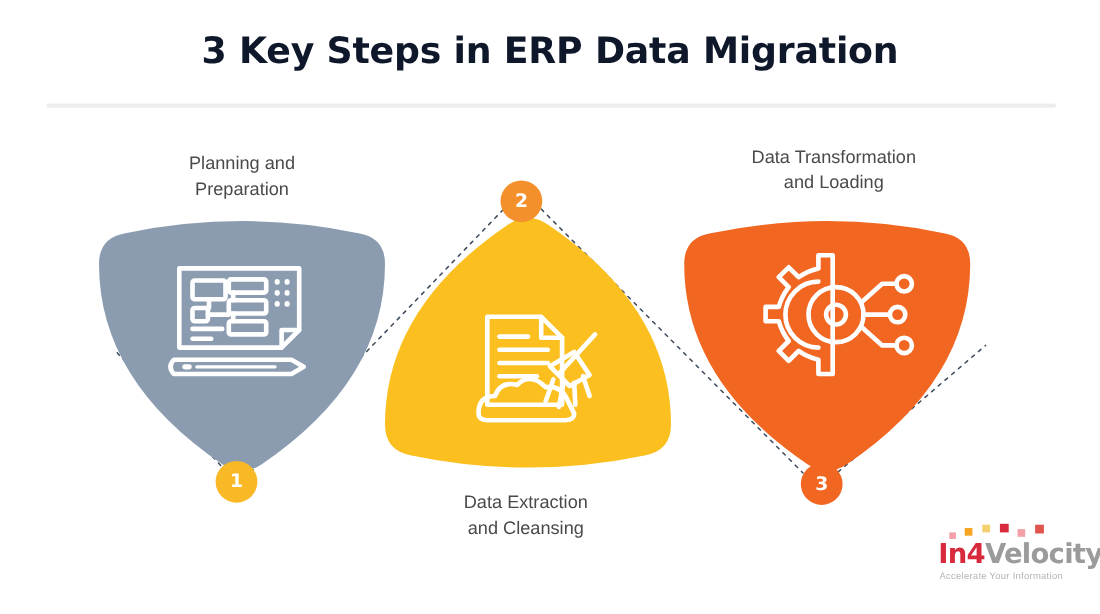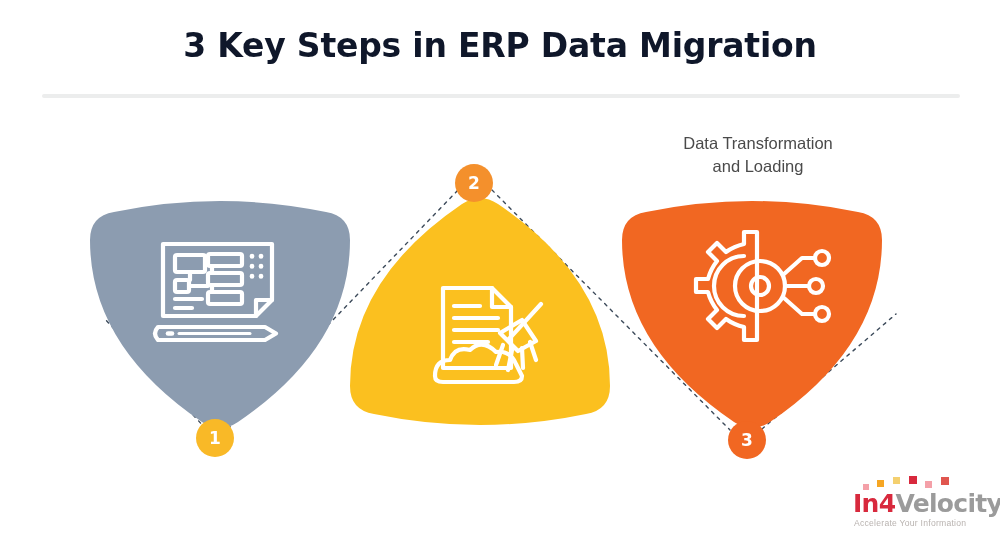--- a/index.html
+++ b/index.html
@@ -278,20 +278,24 @@
           <path d="M 172 102 L 190 118 L 202 118"></path>
 
           <circle cx="210" cy="62" r="7"></circle>
           <circle cx="204" cy="90" r="7"></circle>
           <circle cx="210" cy="118" r="7"></circle>
         </g>
       </svg>
     </div>
   </div>
 
+  <div class="step-label label-1">Planning and
+Preparation</div>
+  <div class="step-label label-2">Data Extraction
+and Cleansing</div>
   <div class="step-label label-3">Data Transformation
 and Loading</div>
 
   <div class="badge badge-1">1</div>
   <div class="badge badge-2">2</div>
   <div class="badge badge-3">3</div>
 
   <div class="logo">
     <svg class="logo-dots" viewBox="0 0 110 16">
       <rect x="2" y="8" width="6" height="6" fill="#f4a0a8"></rect>

